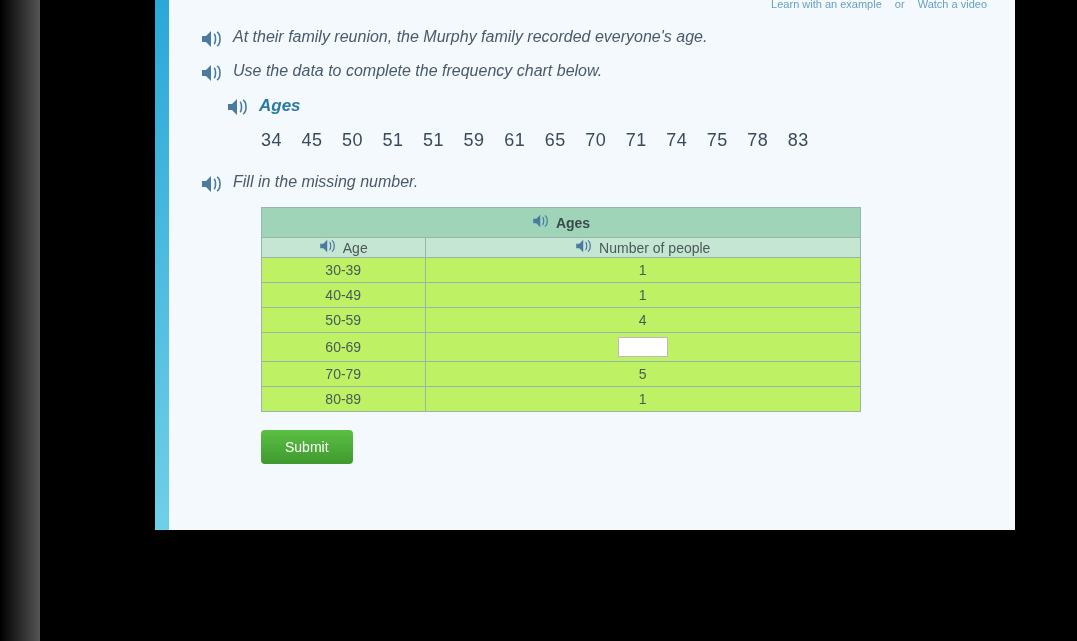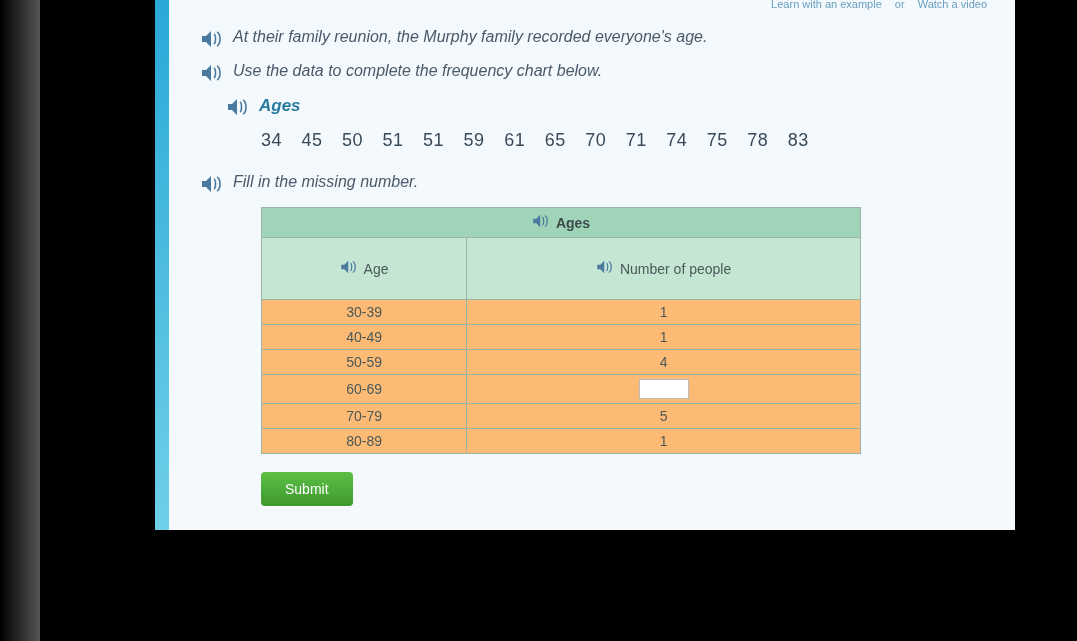--- a/index.html
+++ b/index.html
@@ -88,23 +88,23 @@
     font-weight: normal;
   }
   .freq-table .title-row th {
     background: #9fd4b8;
     font-weight: bold;
     color: #3a4a4a;
     padding: 6px;
   }
   .freq-table .header-row th {
     background: #c5e6d2;
-    padding: 22px;
-  }
-  .freq-table td { background: #fdba74; }
+    padding: 1px;
+  }
+  .freq-table td { background: #bef264; }
   .cell-with-icon {
     display: inline-flex;
     align-items: center;
     gap: 6px;
   }
   .answer-input {
     width: 50px;
     height: 20px;
     border: 1px solid #bbb;
     background: #fff;

